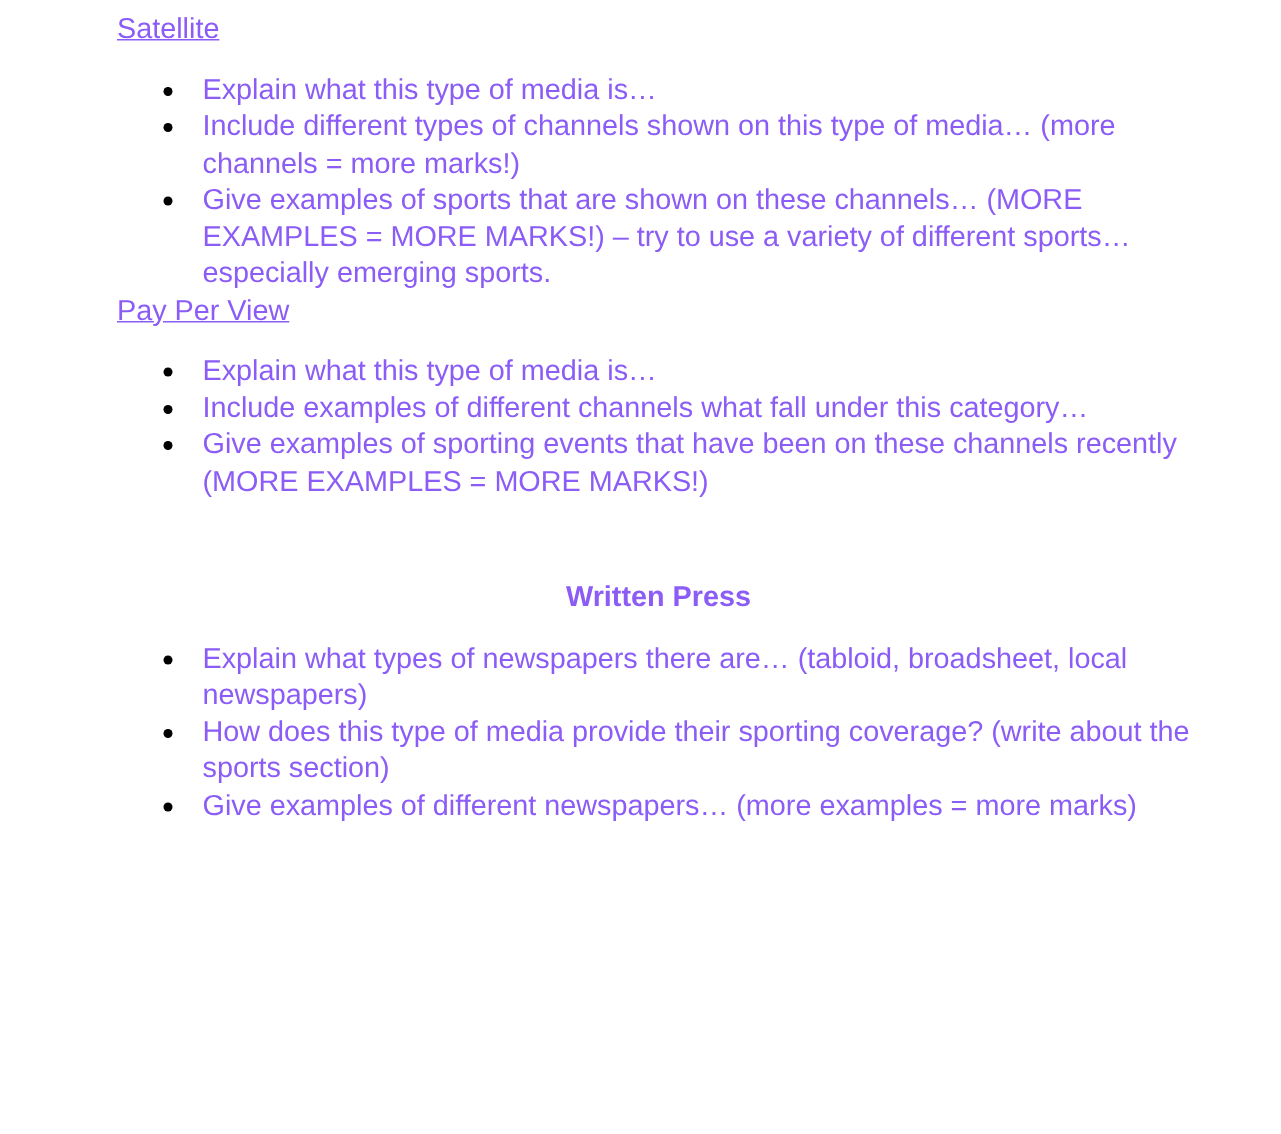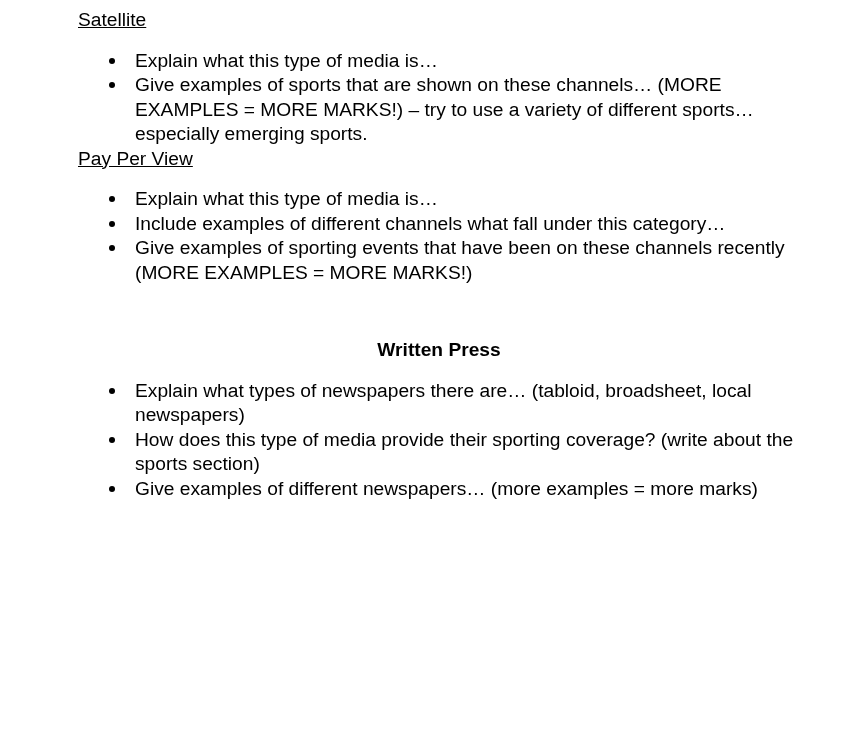--- a/index.html
+++ b/index.html
@@ -5,21 +5,21 @@
   html, body {
     margin: 0;
     padding: 0;
     background: #ffffff;
   }
   .page {
     position: relative;
     width: 854px;
     height: 756px;
     background: #ffffff;
-    color: #000000;
+    color: #8b5cf6;
     font-family: "Liberation Sans", "DejaVu Sans", sans-serif;
     font-size: 19.2px;
     line-height: 24.5px;
     overflow: hidden;
     box-sizing: border-box;
   }
   .content {
     padding: 8px 54px 0 78px;
     box-sizing: border-box;
     width: 854px;
@@ -68,20 +68,21 @@
 </head>
 <body>
 
 <div class="page">
   <div class="content">
 
     <section>
       <h2 class="section-heading">Satellite</h2>
       <ul class="bullets">
         <li>Explain what this type of media is…</li>
+        <li>Include different types of channels shown on this type of media… (more channels = more marks!)</li>
         <li>Give examples of sports that are shown on these channels… (MORE EXAMPLES = MORE MARKS!) – try to use a variety of different sports…especially emerging sports.</li>
       </ul>
     </section>
 
     <section>
       <h2 class="section-heading heading-ppv">Pay Per View</h2>
       <ul class="bullets">
         <li>Explain what this type of media is…</li>
         <li>Include examples of different channels what fall under this category…</li>
         <li>Give examples of sporting events that have been on these channels recently (MORE EXAMPLES = MORE MARKS!)</li>

